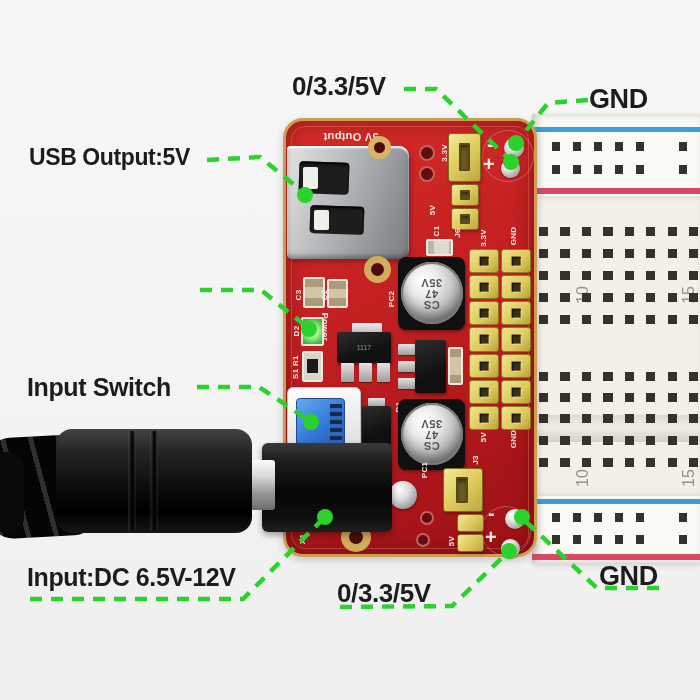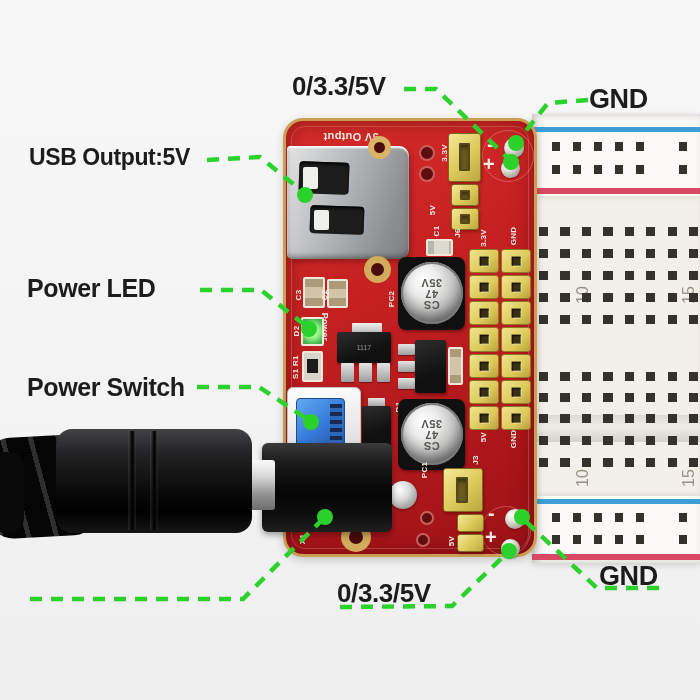--- a/index.html
+++ b/index.html
@@ -314,18 +314,18 @@
       <circle cx="509" cy="551" r="8"></circle>
       <circle cx="522" cy="517" r="8"></circle>
       <circle cx="516" cy="143" r="8"></circle>
       <circle cx="511" cy="162" r="8"></circle>
     </g>
   </svg>
 
   <div class="lbl" style="left:292px; top:71px; font-size:26px">0/3.3/5V</div>
   <div class="lbl" style="left:589px; top:84px; font-size:27px">GND</div>
   <div class="lbl" style="left:29px; top:144px; font-size:23px">USB Output:5V</div>
-  <div class="lbl" style="left:27px; top:274px; font-size:25px">Power LED</div>
-  <div class="lbl" style="left:27px; top:373px; font-size:25px">Power Switch</div>
+  <div class="lbl" style="left:27px; top:373px; font-size:25px">Input Switch</div>
+  <div class="lbl" style="left:27px; top:563px; font-size:25px">Input:DC 6.5V-12V</div>
   <div class="lbl" style="left:337px; top:578px; font-size:26px">0/3.3/5V</div>
   <div class="lbl" style="left:599px; top:561px; font-size:27px">GND</div>
 
 </div>
 
 </body></html>

